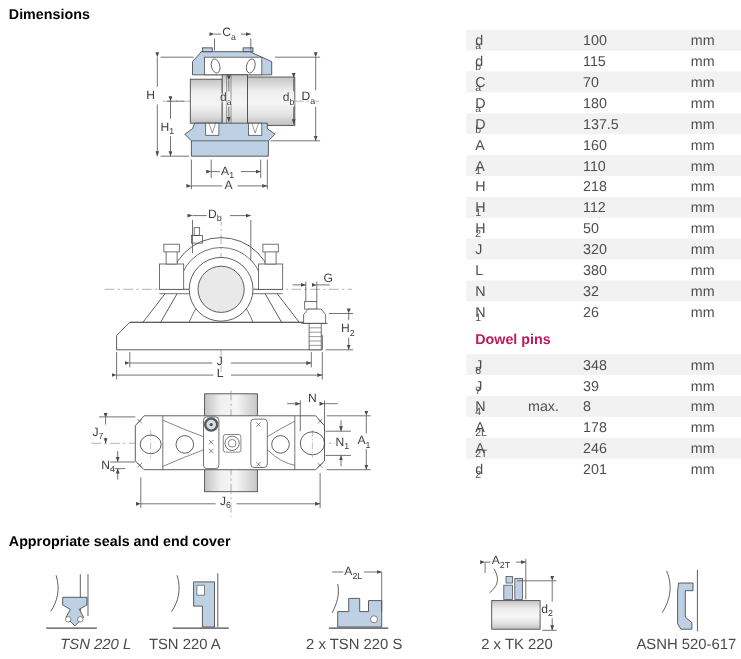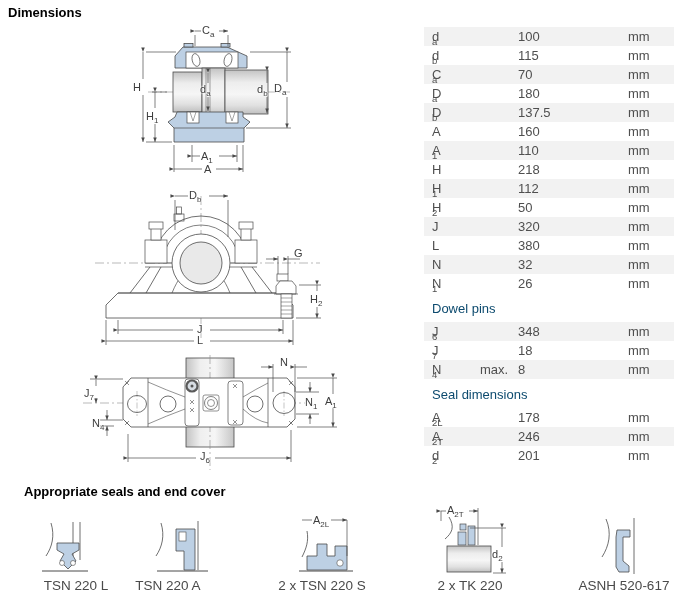--- a/index.html
+++ b/index.html
@@ -10,22 +10,22 @@
   
   .dl{position:absolute;font-size:11px;color:#3d3d3d;line-height:12px;white-space:nowrap;
       text-shadow:0 0 2px #fff,0 0 2px #fff,0 0 2px #fff;text-align:center;}
   .dl sub{font-size:8px;line-height:0;}
   
   #dim-table{position:absolute;left:424px;top:27px;width:250px;}
   .trow{position:relative;height:19px;font-size:13px;color:#4f4f4f;}
   .trow.shaded{background:#f2f2f2;}
   .trow span{position:absolute;top:0;line-height:19px;white-space:nowrap;}
   .trow sub{font-size:9.5px;line-height:0;}
-  .c-label{left:8px;} .c-qual{left:56px;} .c-val{left:94px;text-align:center;} .c-unit{left:204px;}
-  .sec-head{height:29px;line-height:32px;font-size:13px;font-weight:normal;color:#0c4a6e;padding-left:8px;background:#fff;}
+  .c-label{left:8px;} .c-qual{left:56px;} .c-val{left:106px;text-align:center;} .c-unit{left:204px;}
+  .sec-head{height:29px;line-height:32px;font-size:13px;font-weight:bold;color:#be185d;padding-left:8px;background:#fff;}
   .seal-label{position:absolute;top:578px;width:150px;text-align:center;font-size:13.5px;color:#4a4a4a;white-space:nowrap;}
 </style>
 </head>
 <body>
 
 <svg width="674" height="599" viewBox="0 0 674 599">
   <defs>
     <marker id="arr" orient="auto" markerWidth="8" markerHeight="6" refX="6.5" refY="2.5">
       <path d="M0,0 L6.5,2.5 L0,5 Z" fill="#4a4a4a"></path>
     </marker>
@@ -246,21 +246,21 @@
 
     <g>
       <path d="M606,519 C612,533 609,546 602,557"></path>
       <path d="M617,530 h13 v7 h-7 v24 l6,5 v6 h-10 l-3,-5 v-30 z" fill="#bdd0e4"></path>
       <path d="M634,518 V574"></path>
     </g>
   </g>
 </svg>
 
 <div class="heading" style="left:8px;top:5px;">Dimensions</div>
-<div class="heading" style="left:8px;top:484px;margin-left:16px;">Appropriate seals and end cover</div>
+<div class="heading" style="left:8px;top:484px;">Appropriate seals and end cover</div>
 
 <div id="dim-table">
     <div class="trow shaded">
       <span class="c-label"><span>d</span><sub>a</sub></span>
       <span class="c-qual"></span>
       <span class="c-val">100</span>
       <span class="c-unit">mm</span>
     </div>
     <div class="trow">
       <span class="c-label"><span>d</span><sub>b</sub></span>
@@ -343,30 +343,29 @@
     <div class="sec-head">Dowel pins</div>
     <div class="trow shaded">
       <span class="c-label"><span>J</span><sub>6</sub></span>
       <span class="c-qual"></span>
       <span class="c-val">348</span>
       <span class="c-unit">mm</span>
     </div>
     <div class="trow">
       <span class="c-label"><span>J</span><sub>7</sub></span>
       <span class="c-qual"></span>
-      <span class="c-val">18</span>
+      <span class="c-val">39</span>
       <span class="c-unit">mm</span>
     </div>
     <div class="trow shaded">
       <span class="c-label"><span>N</span><sub>4</sub></span>
       <span class="c-qual">max.</span>
       <span class="c-val">8</span>
       <span class="c-unit">mm</span>
     </div>
-    <div class="sec-head">Seal dimensions</div>
     <div class="trow">
       <span class="c-label"><span>A</span><sub>2L</sub></span>
       <span class="c-qual"></span>
       <span class="c-val">178</span>
       <span class="c-unit">mm</span>
     </div>
     <div class="trow shaded">
       <span class="c-label"><span>A</span><sub>2T</sub></span>
       <span class="c-qual"></span>
       <span class="c-val">246</span>
@@ -399,17 +398,17 @@
 <span class="dl" style="left:84px;top:387px;"><span>J</span><sub>7</sub></span>
 <span class="dl" style="left:92px;top:417px;"><span>N</span><sub>4</sub></span>
 <span class="dl" style="left:305px;top:396px;"><span>N</span><sub>1</sub></span>
 <span class="dl" style="left:325px;top:395px;"><span>A</span><sub>1</sub></span>
 <span class="dl" style="left:200px;top:450px;"><span>J</span><sub>6</sub></span>
 
 <span class="dl" style="left:313px;top:514px;"><span>A</span><sub>2L</sub></span>
 <span class="dl" style="left:447px;top:504px;"><span>A</span><sub>2T</sub></span>
 <span class="dl" style="left:492px;top:548px;"><span>d</span><sub>2</sub></span>
 
-<span class="seal-label" style="left:1px;">TSN 220 L</span>
+<span class="seal-label" style="left:12px;font-style:italic;">TSN 220 L</span>
 <span class="seal-label" style="left:93px;">TSN 220 A</span>
 <span class="seal-label" style="left:247px;">2 x TSN 220 S</span>
 <span class="seal-label" style="left:395px;">2 x TK 220</span>
 <span class="seal-label" style="left:549px;">ASNH 520-617</span>
 
 </body></html>

